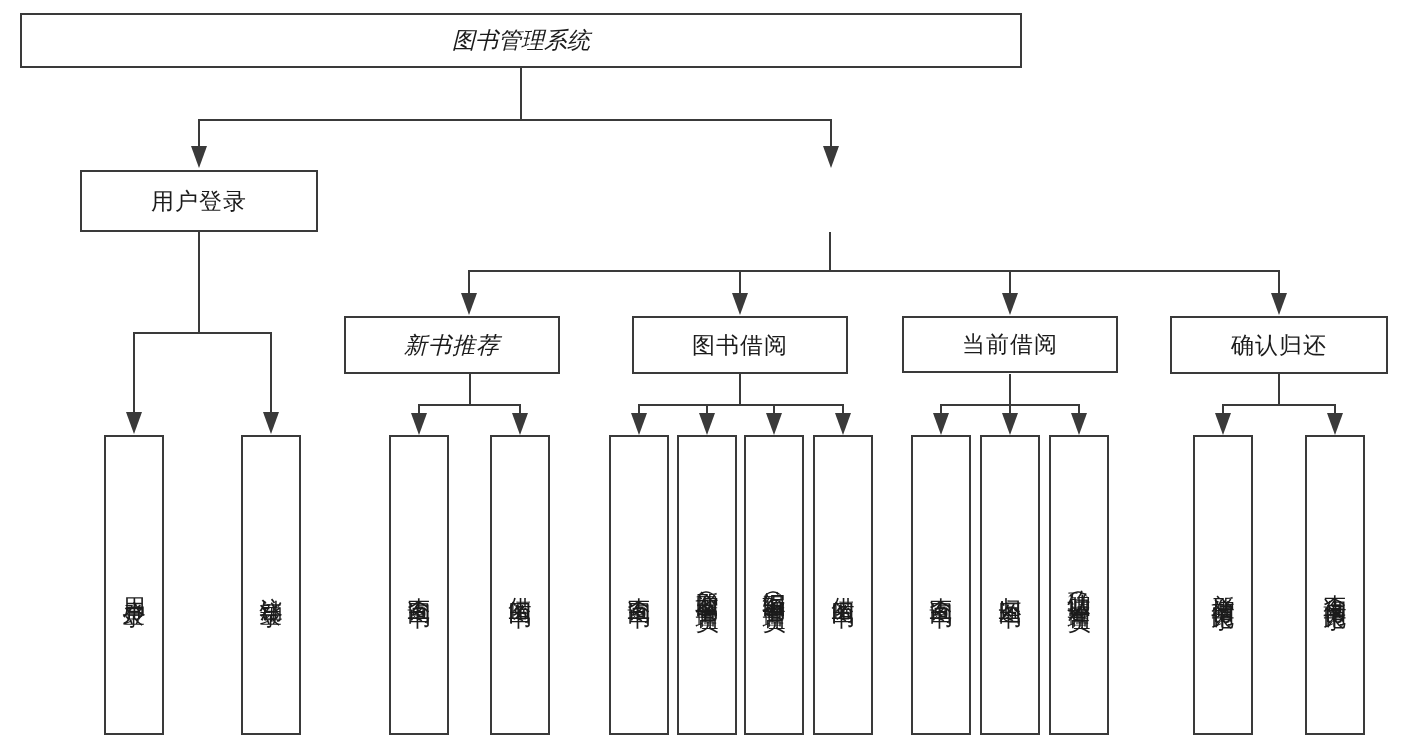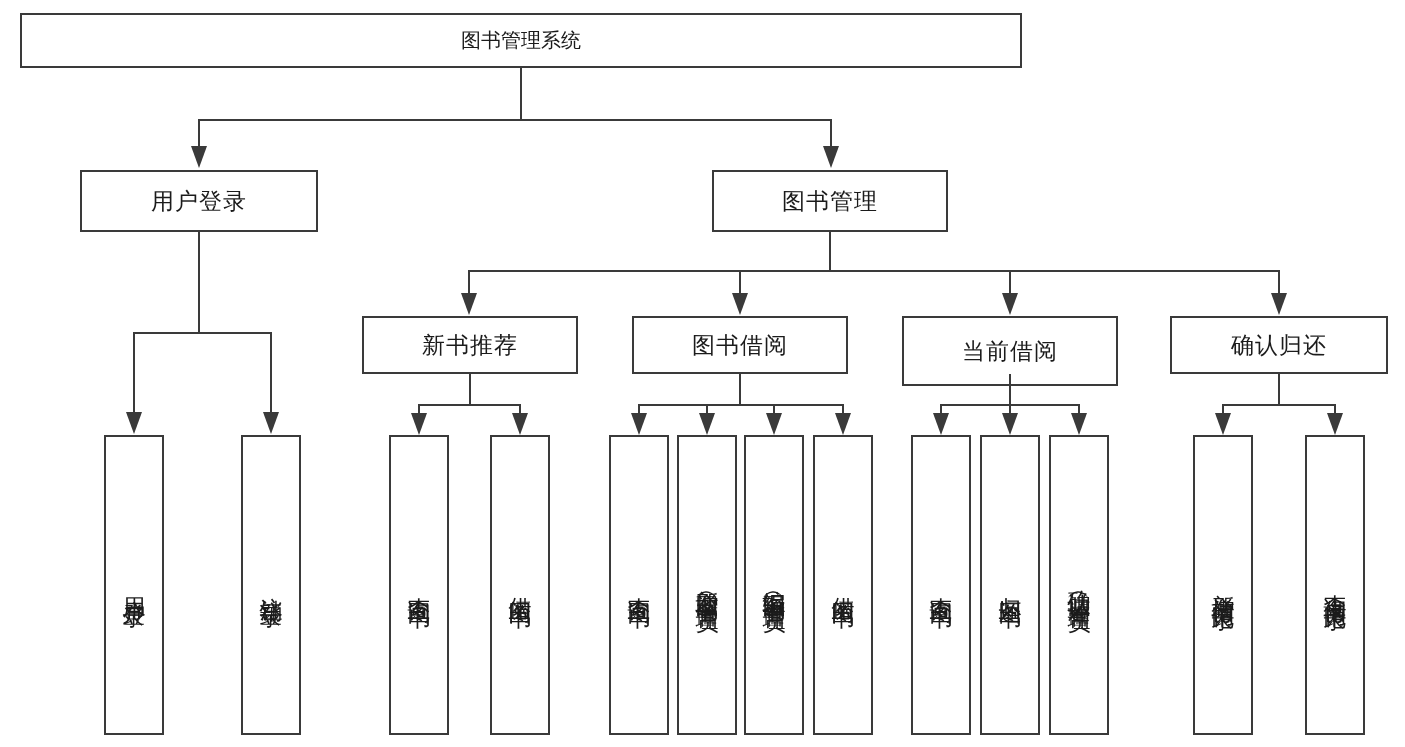--- a/index.html
+++ b/index.html
@@ -26,21 +26,22 @@
     align-items: center;
     justify-content: center;
     color: #1b1b1b;
   }
   .node-h {
     font-size: 23px;
     letter-spacing: 1px;
     white-space: nowrap;
   }
   .node-root {
-    font-size: 20px;
+    font-size: 23px;
+    font-style: italic;
   }
   .node-v {
     writing-mode: vertical-rl;
     text-orientation: upright;
     font-size: 23px;
     line-height: 1.18;
     letter-spacing: 3px;
     align-items: center;
     justify-content: center;
     text-align: center;
@@ -90,23 +91,20 @@
 
   <div class="edge edge-v" style="left:198px; top:119px; width:2px; height:30px;"></div>
   <div class="arrow" style="left:191px; top:146px;"></div>
 
   <div class="edge edge-v" style="left:830px; top:119px; width:2px; height:30px;"></div>
   <div class="arrow" style="left:823px; top:146px;"></div>
 
   <div class="node node-h" style="left:80px; top:170px; width:238px; height:62px;">
     <span>用户登录</span>
   </div>
-  <div class="node node-h" style="left:712px; top:170px; width:236px; height:62px;">
-    <span>图书管理</span>
-  </div>
 
   <div class="edge edge-v" style="left:198px; top:232px; width:2px; height:101px;"></div>
   <div class="edge edge-h" style="left:133px; top:332px; width:139px; height:2px;"></div>
   <div class="edge edge-v" style="left:133px; top:332px; width:2px; height:85px;"></div>
   <div class="arrow" style="left:126px; top:412px;"></div>
   <div class="edge edge-v" style="left:270px; top:332px; width:2px; height:85px;"></div>
   <div class="arrow" style="left:263px; top:412px;"></div>
 
   <div class="edge edge-v" style="left:829px; top:232px; width:2px; height:39px;"></div>
   <div class="edge edge-h" style="left:468px; top:270px; width:812px; height:2px;"></div>
@@ -116,27 +114,27 @@
 
   <div class="edge edge-v" style="left:739px; top:270px; width:2px; height:28px;"></div>
   <div class="arrow" style="left:732px; top:293px;"></div>
 
   <div class="edge edge-v" style="left:1009px; top:270px; width:2px; height:28px;"></div>
   <div class="arrow" style="left:1002px; top:293px;"></div>
 
   <div class="edge edge-v" style="left:1278px; top:270px; width:2px; height:28px;"></div>
   <div class="arrow" style="left:1271px; top:293px;"></div>
 
-  <div class="node node-h" style="left:362px; top:316px; width:216px; height:58px;">
+  <div class="node node-h" style="left:344px; top:316px; width:216px; height:58px;font-style:italic;">
     <span>新书推荐</span>
   </div>
   <div class="node node-h" style="left:632px; top:316px; width:216px; height:58px;">
     <span>图书借阅</span>
   </div>
-  <div class="node node-h" style="left:902px; top:316px; width:216px; height:70px;">
+  <div class="node node-h" style="left:902px; top:316px; width:216px; height:57px;">
     <span>当前借阅</span>
   </div>
   <div class="node node-h" style="left:1170px; top:316px; width:218px; height:58px;">
     <span>确认归还</span>
   </div>
 
   <div class="edge edge-v" style="left:469px; top:374px; width:2px; height:31px;"></div>
   <div class="edge edge-h" style="left:418px; top:404px; width:103px; height:2px;"></div>
   <div class="edge edge-v" style="left:418px; top:404px; width:2px; height:14px;"></div>
   <div class="arrow" style="left:411px; top:413px;"></div>

